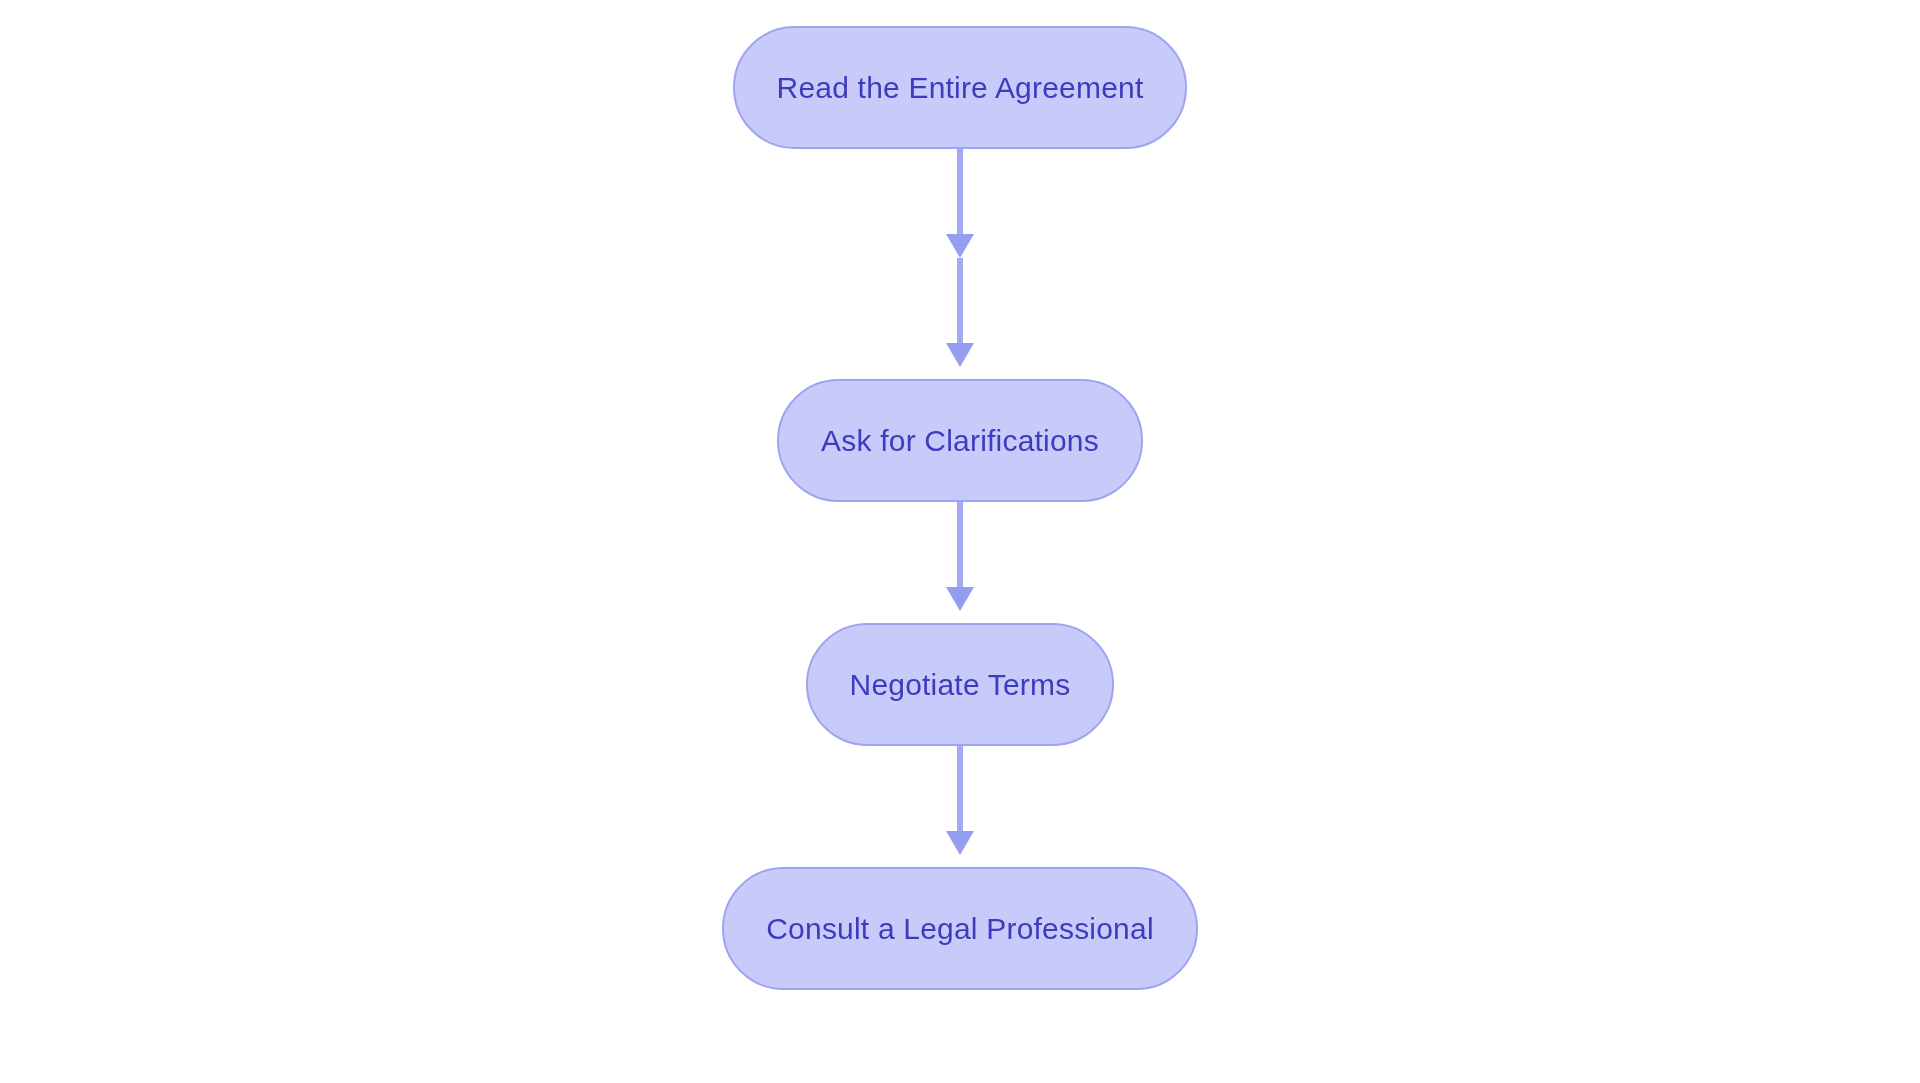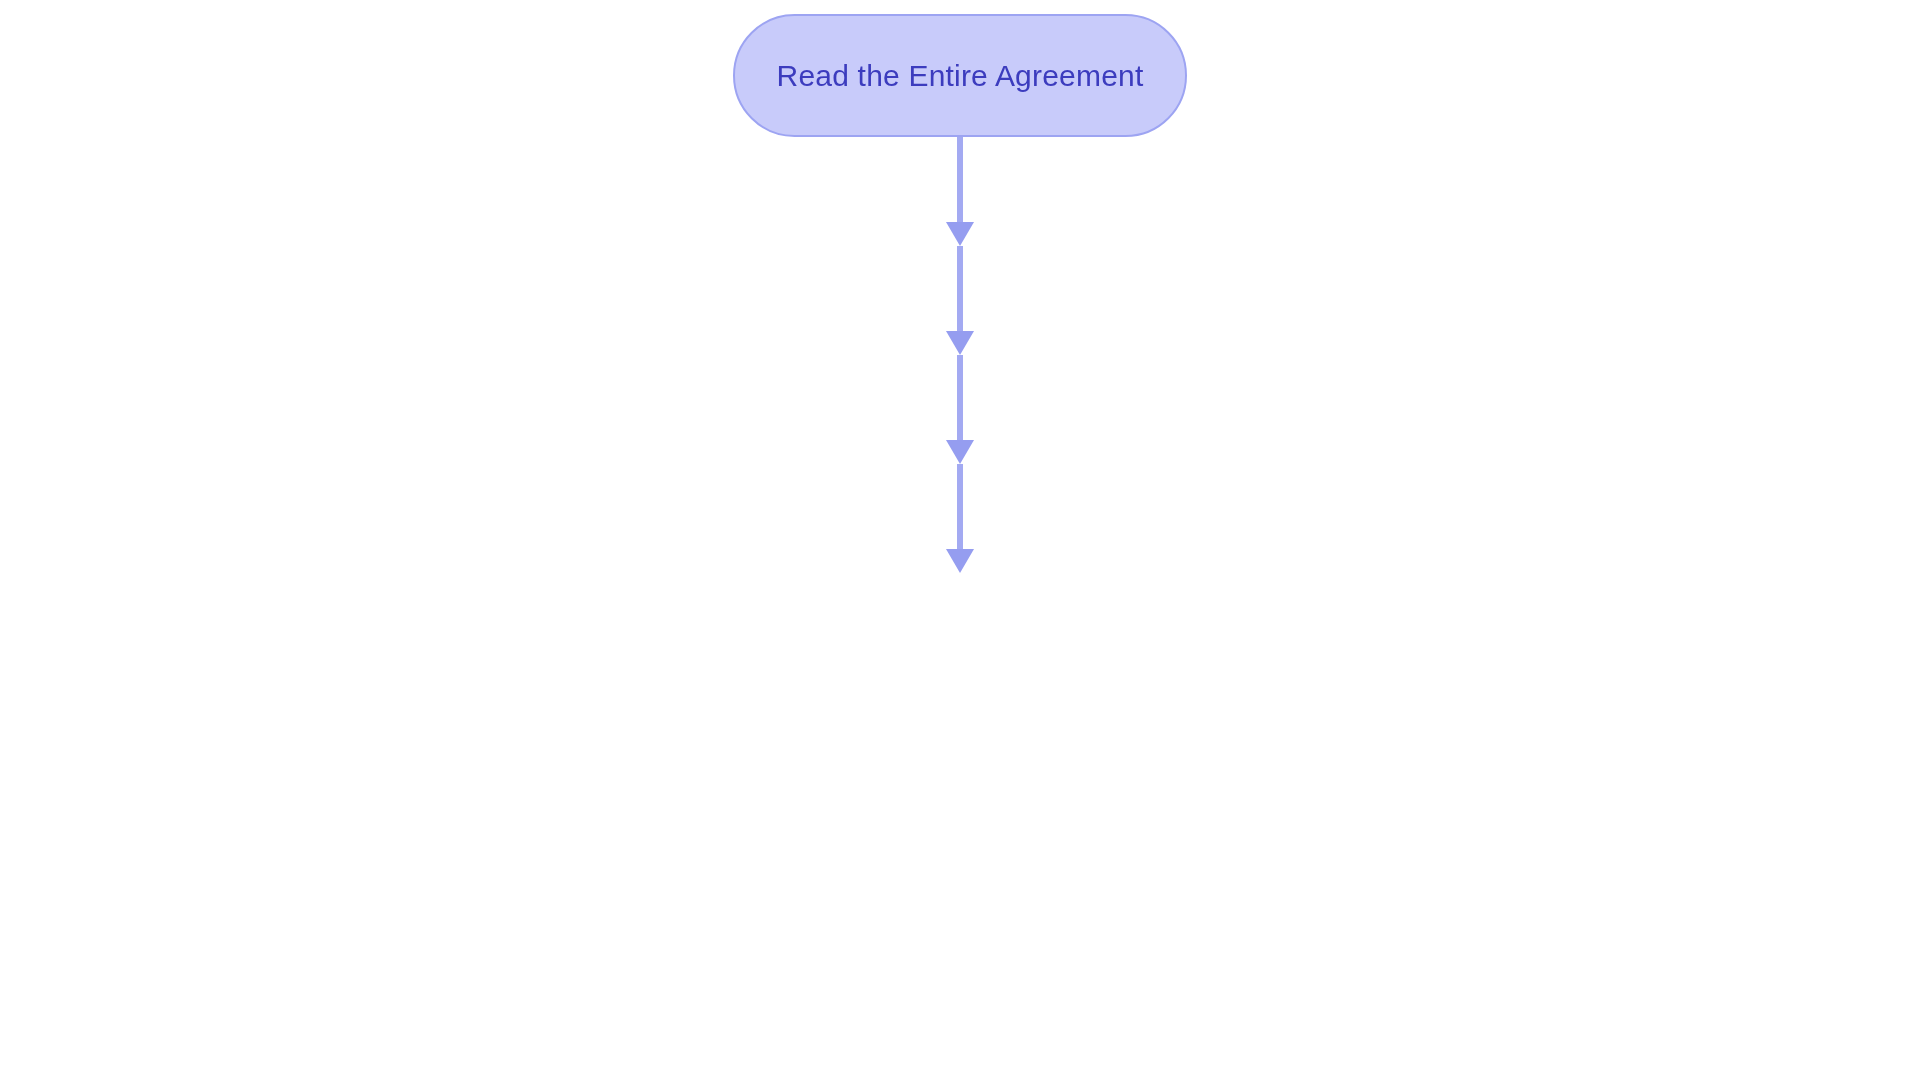--- a/index.html
+++ b/index.html
@@ -24,20 +24,21 @@
     height: 123px;
     min-height: 123px;
     border-radius: 62px;
     background: var(--node-fill, #c8cbfa);
     border: 2px solid var(--node-border, #9da4f2);
     box-sizing: border-box;
     display: flex;
     align-items: center;
     justify-content: flex-end;
     padding: 0 42px;
+    margin-top: 12px;
   }
   .flow-node .node-label {
     color: var(--node-text, #3c3cbe);
     font-size: 30px;
     letter-spacing: 0.2px;
     white-space: nowrap;
     text-align: center;
   }
   .edge-arrow {
     height: 109px;
@@ -73,26 +74,35 @@
     <div class="edge-line"></div>
     <div class="edge-arrowhead"></div>
   </div>
 
 
   <div class="edge-arrow">
     <div class="edge-line"></div>
     <div class="edge-arrowhead"></div>
   </div>
 
+  <div class="flow-node">
+    <span class="node-label">Ask for Clarifications</span>
+  </div>
 
   <div class="edge-arrow">
     <div class="edge-line"></div>
     <div class="edge-arrowhead"></div>
   </div>
 
+  <div class="flow-node">
+    <span class="node-label">Negotiate Terms</span>
+  </div>
 
   <div class="edge-arrow">
     <div class="edge-line"></div>
     <div class="edge-arrowhead"></div>
   </div>
 
+  <div class="flow-node">
+    <span class="node-label">Consult a Legal Professional</span>
+  </div>
 
 </div>
 
 </body></html>

